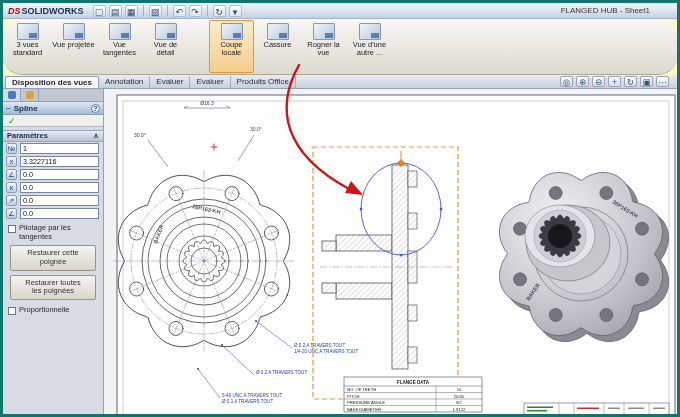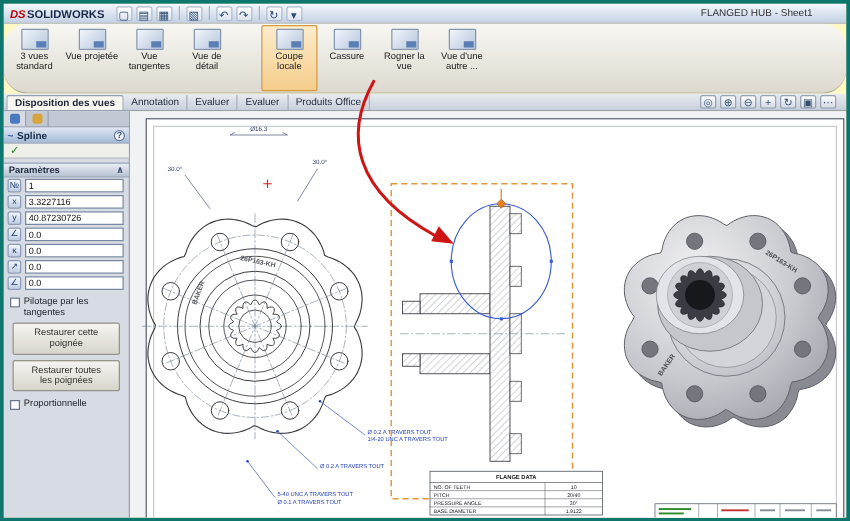--- a/index.html
+++ b/index.html
@@ -168,24 +168,20 @@
       </div>
       <div class="prow">
         <span class="picon">№</span>
         <span class="pfield">1</span>
       </div>
       <div class="prow">
         <span class="picon">x</span>
         <span class="pfield">3.3227116</span>
       </div>
       <div class="prow">
-        <span class="picon">y</span>
-        <span class="pfield">40.87230726</span>
-      </div>
-      <div class="prow">
         <span class="picon">∠</span>
         <span class="pfield">0.0</span>
       </div>
       <div class="prow">
         <span class="picon">κ</span>
         <span class="pfield">0.0</span>
       </div>
       <div class="prow">
         <span class="picon">↗</span>
         <span class="pfield">0.0</span>

